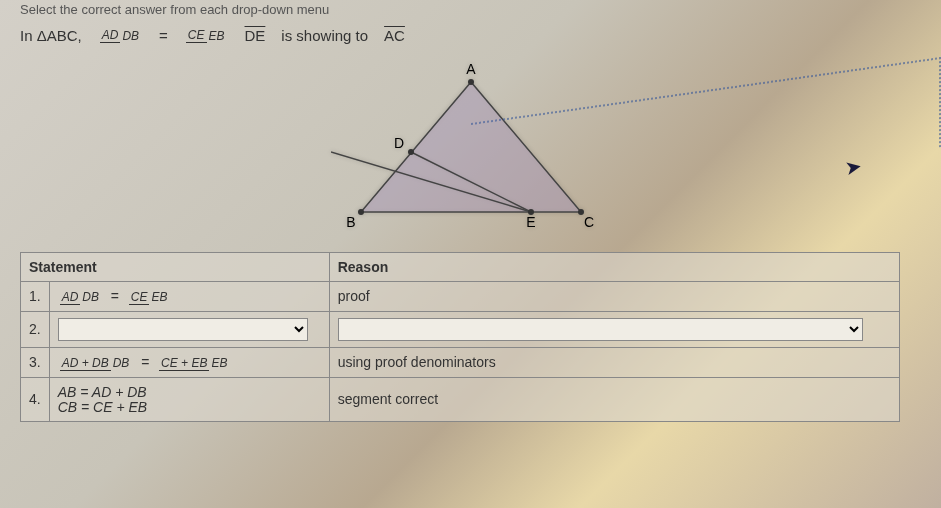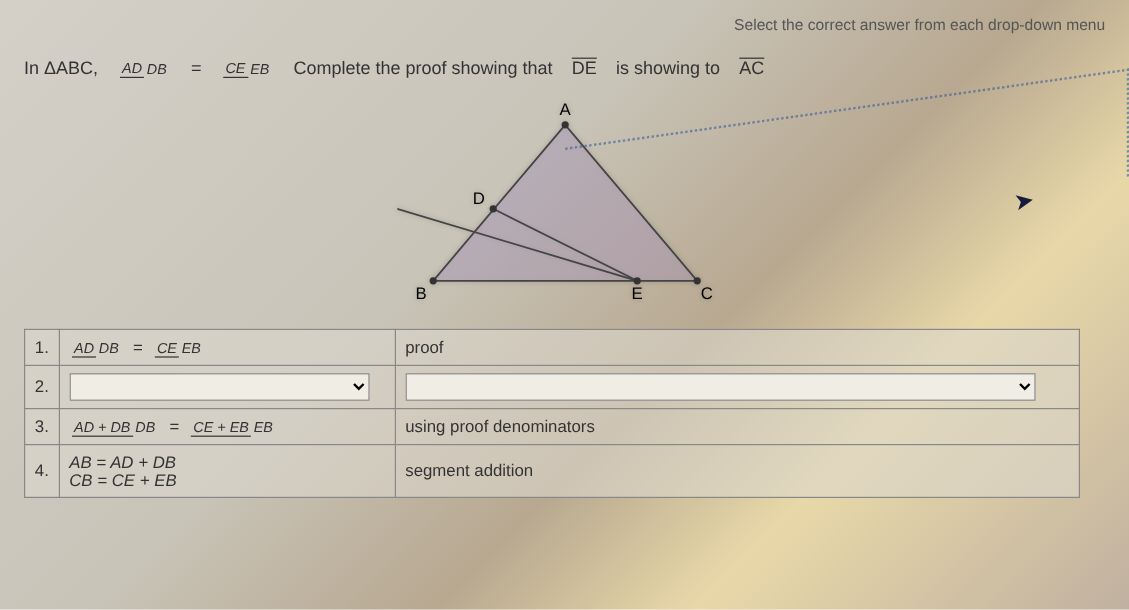--- a/index.html
+++ b/index.html
@@ -7,24 +7,23 @@
       width: 941px;
       height: 508px;
       font-family: Arial, sans-serif;
       background: linear-gradient(135deg, #d4d0c8 0%, #c8c4b8 40%, #b8a890 60%, #e8d8a8 75%, #c0b0a0 100%);
       position: relative;
       overflow: hidden;
       color: #333;
       font-size: 14px;
     }
     .header-line {
-      padding: 13px 20px;
+      padding: 2px 20px;
       font-size: 13px;
       color: #555;
-      text-align: right;
     }
     .problem-line {
       padding: 8px 20px;
       font-size: 15px;
       color: #333;
       display: flex;
       align-items: center;
       gap: 16px;
     }
     .frac {
@@ -99,21 +98,20 @@
   <span>In ΔABC,</span>
   <span class="frac">
     <span class="num">AD</span>
     <span class="den">DB</span>
   </span>
   <span>=</span>
   <span class="frac">
     <span class="num">CE</span>
     <span class="den">EB</span>
   </span>
-  <span>Complete the proof showing that</span>
   <span class="overline">DE</span>
   <span>is showing to</span>
   <span class="overline">AC</span>
 </div>
 
 <div class="triangle-area">
   <svg class="triangle-svg" width="280" height="175">
     <polygon points="140,20 30,150 250,150" fill="rgba(180,160,200,0.4)" stroke="#444" stroke-width="1.5"></polygon>
     <line x1="80,0" y1="90" x2="200" y2="150" stroke="#444" stroke-width="1.5"></line>
     <line x1="80" y1="90" x2="200" y2="150" stroke="#444" stroke-width="1.5"></line>
@@ -125,20 +123,24 @@
     <text x="140" y="12" text-anchor="middle" font-size="14">A</text>
     <text x="20" y="165" text-anchor="middle" font-size="14">B</text>
     <text x="258" y="165" text-anchor="middle" font-size="14">C</text>
     <text x="68" y="86" text-anchor="middle" font-size="14">D</text>
     <text x="200" y="165" text-anchor="middle" font-size="14">E</text>
   </svg>
 </div>
 
 <table class="proof-table">
   <tbody>
+      <tr>
+    <th colspan="2" class="stmt-col">Statement</th>
+    <th>Reason</th>
+  </tr>
   <tr>
     <td class="row-num">1.</td>
     <td class="stmt-col">
       <span class="frac">
             <span class="num">AD</span>
             <span class="den">DB</span>
           </span>
       &nbsp;=&nbsp;
       <span class="frac">
             <span class="num">CE</span>
@@ -172,19 +174,19 @@
     <td>using proof denominators</td>
   </tr>
   <tr>
     <td class="row-num">4.</td>
     <td class="stmt-col">
       <span class="stacked">
         <span class="math-it">AB = AD + DB</span>
         <span class="math-it">CB = CE + EB</span>
       </span>
     </td>
-    <td>segment addition</td>
+    <td>segment correct</td>
   </tr>
 </tbody>
   </table>
 
 <div class="cursor">➤</div>
 <div class="dotted-sel"></div>
 
 </body></html>

